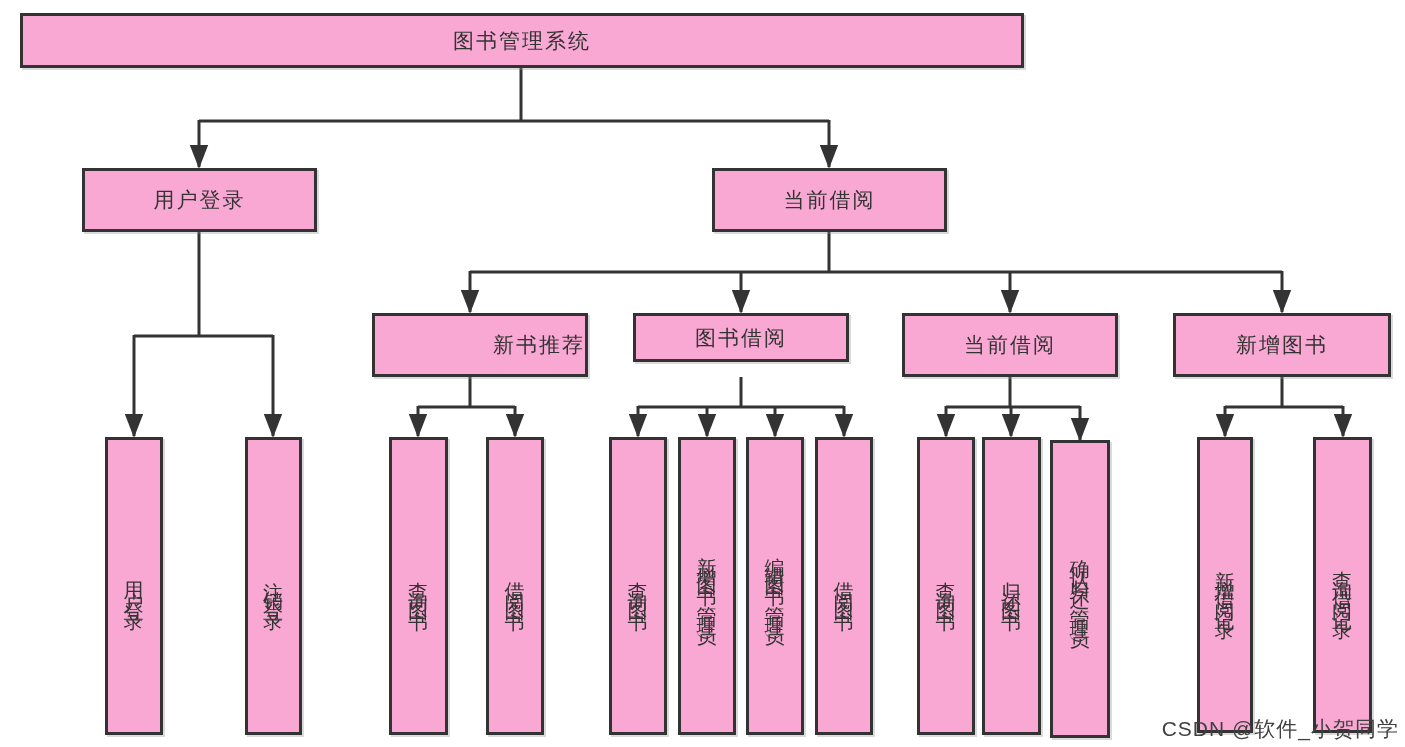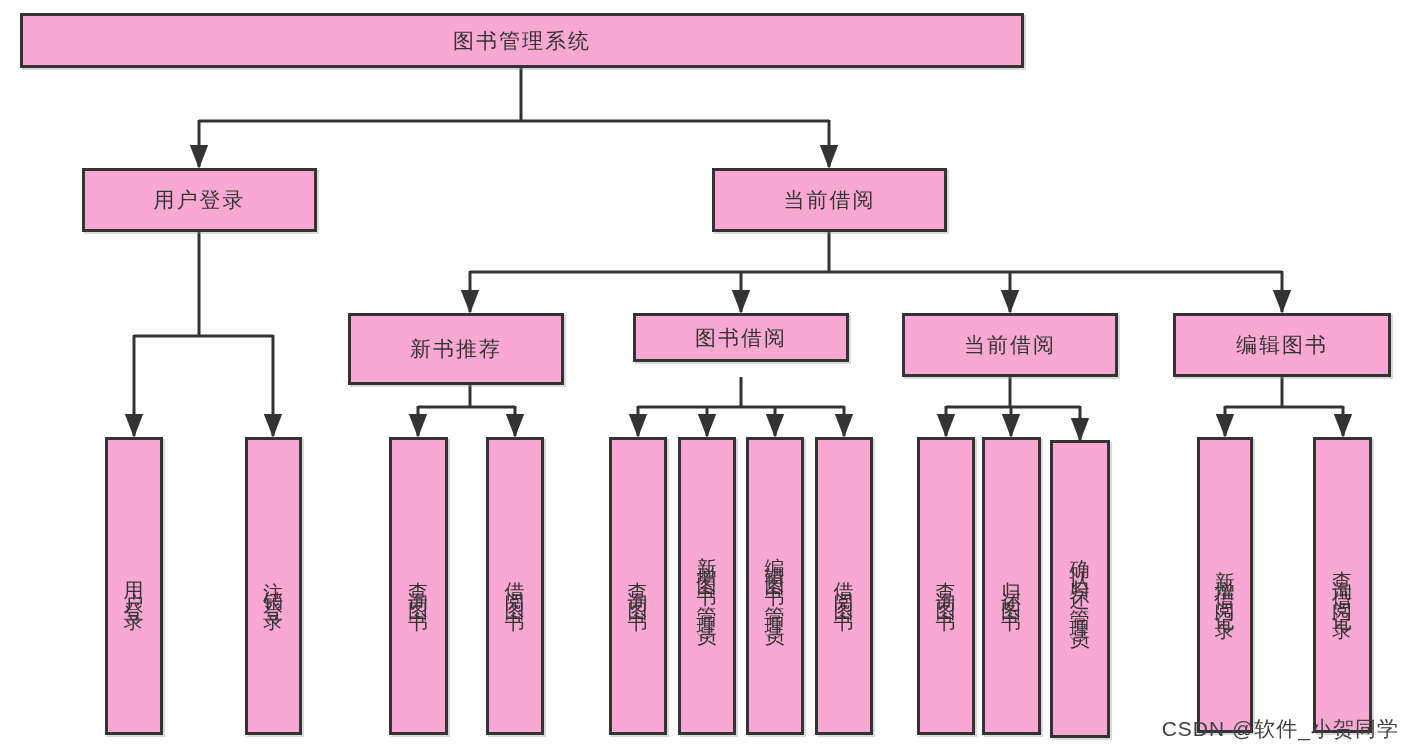--- a/index.html
+++ b/index.html
@@ -103,31 +103,31 @@
     <span class="hlabel">图书管理系统</span>
   </div>
 
   <div class="box" style="left:82px; top:168px; width:235px; height:64px;">
     <span class="hlabel">用户登录</span>
   </div>
   <div class="box" style="left:712px; top:168px; width:235px; height:64px;">
     <span class="hlabel">当前借阅</span>
   </div>
 
-  <div class="box" style="left:348px; top:313px; width:216px; height:72px;">
+  <div class="box" style="left:372px; top:313px; width:216px; height:64px;justify-content:flex-end;">
     <span class="hlabel">新书推荐</span>
   </div>
   <div class="box" style="left:633px; top:313px; width:216px; height:49px;">
     <span class="hlabel">图书借阅</span>
   </div>
   <div class="box" style="left:902px; top:313px; width:216px; height:64px;">
     <span class="hlabel">当前借阅</span>
   </div>
   <div class="box" style="left:1173px; top:313px; width:218px; height:64px;">
-    <span class="hlabel">编辑图书</span>
+    <span class="hlabel">新增图书</span>
   </div>
 
   <div class="box" style="left:105px; top:437px; width:58px; height:298px;">
     <span class="vlabel">用户登录</span>
   </div>
   <div class="box" style="left:245px; top:437px; width:57px; height:298px;">
     <span class="vlabel">注销登录</span>
   </div>
 
   <div class="box" style="left:389px; top:437px; width:59px; height:298px;">

